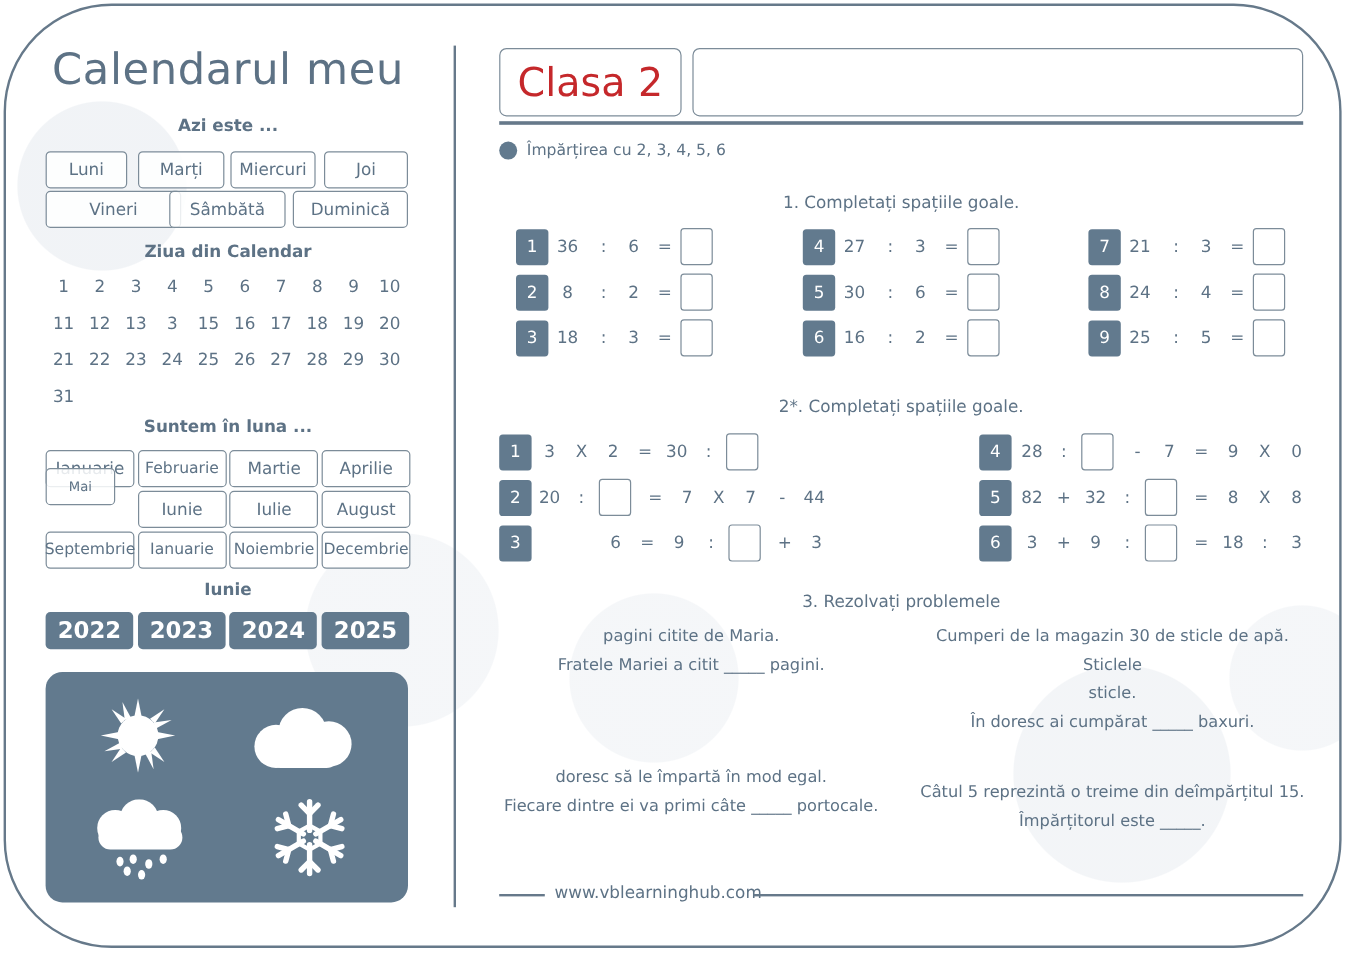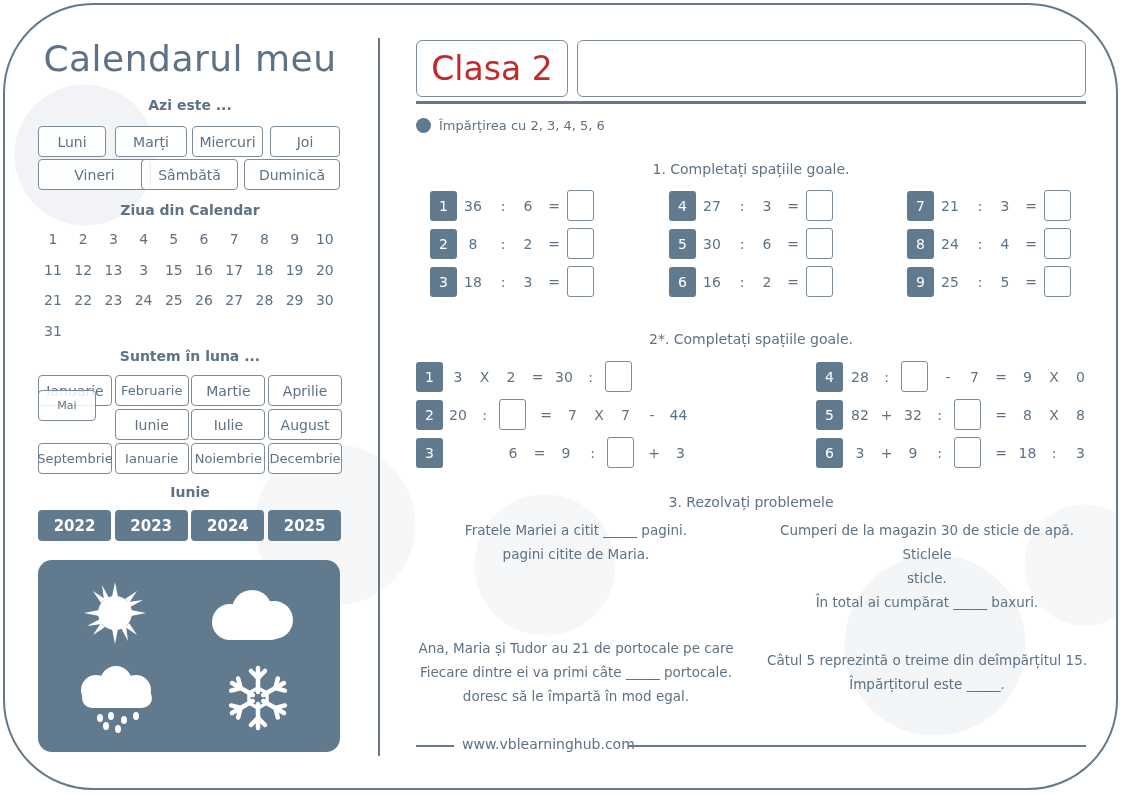--- a/index.html
+++ b/index.html
@@ -27,21 +27,21 @@
     .section-label { position: absolute; width: 320px; left: 30px; text-align: center;
       font-size: 14px; font-weight: bold; color: #5d7285; }
 
     .btn { position: absolute; height: 31px; border: 1.5px solid #7c8c99; border-radius: 4px;
       background: rgba(255,255,255,0.85); color: #5d7285; font-size: 14px;
       display: flex; align-items: center; justify-content: center; white-space: nowrap; }
 
     .day-num { position: absolute; width: 30px; text-align: center; font-size: 14px; color: #5d7285; }
 
     .year-btn { position: absolute; height: 31px; border-radius: 4px; background: #627a8e;
-      color: #ffffff; font-size: 15px; font-weight: bold; display: flex; align-items: center; justify-content: center; }
+      color: #ffffff; font-size: 19px; font-weight: bold; display: flex; align-items: center; justify-content: center; }
 
     .weather { position: absolute; left: 38px; top: 560px; width: 302px; height: 192px;
       background: #627a8e; border-radius: 14px; }
     .weather .w-icon { position: absolute; }
 
     
     .clasa-box { position: absolute; left: 416px; top: 40px; width: 152px; height: 57px;
       border: 1.5px solid #7c8c99; border-radius: 6px; display: flex; align-items: center; justify-content: center;
       color: #c5282b; font-size: 33px; }
     .name-box { position: absolute; left: 577px; top: 40px; width: 509px; height: 57px;
@@ -322,32 +322,31 @@
     <div class="box" style="left:954px;top:437px"></div>
     <div class="tok" style="left:989px;top:445px;width:24px">=</div>
     <div class="tok" style="left:1015.5px;top:445px;width:24px">18</div>
     <div class="tok" style="left:1042px;top:445px;width:24px">:</div>
     <div class="tok" style="left:1068.5px;top:445px;width:24px">3</div>
   </div>
 
 <div class="ex-title" style="top:494px">3. Rezolvați problemele</div>
 <div id="ex3">
     <div class="problem" style="left:411px;top:518px">
+      <div>pagini citite de Maria.</div>
       <div>Fratele Mariei a citit _____ pagini.</div>
-      <div>pagini citite de Maria.</div>
     </div>
     <div class="problem" style="left:762px;top:518px">
       <div>Cumperi de la magazin 30 de sticle de apă. Sticlele</div>
       <div>sticle.</div>
-      <div>În total ai cumpărat _____ baxuri.</div>
+      <div>În doresc ai cumpărat _____ baxuri.</div>
     </div>
     <div class="problem" style="left:411px;top:636px">
-      <div>Ana, Maria și Tudor au 21 de portocale pe care</div>
+      <div>doresc să le împartă în mod egal.</div>
       <div>Fiecare dintre ei va primi câte _____ portocale.</div>
-      <div>doresc să le împartă în mod egal.</div>
     </div>
     <div class="problem" style="left:762px;top:648px">
       <div>Câtul 5 reprezintă o treime din deîmpărțitul 15.</div>
       <div>Împărțitorul este _____.</div>
     </div>
   </div>
 
 <div class="footer-line" style="left:416px;width:38px"></div>
 <div class="footer-text">www.vblearninghub.com</div>
 <div class="footer-line" style="left:628px;width:458px"></div>

